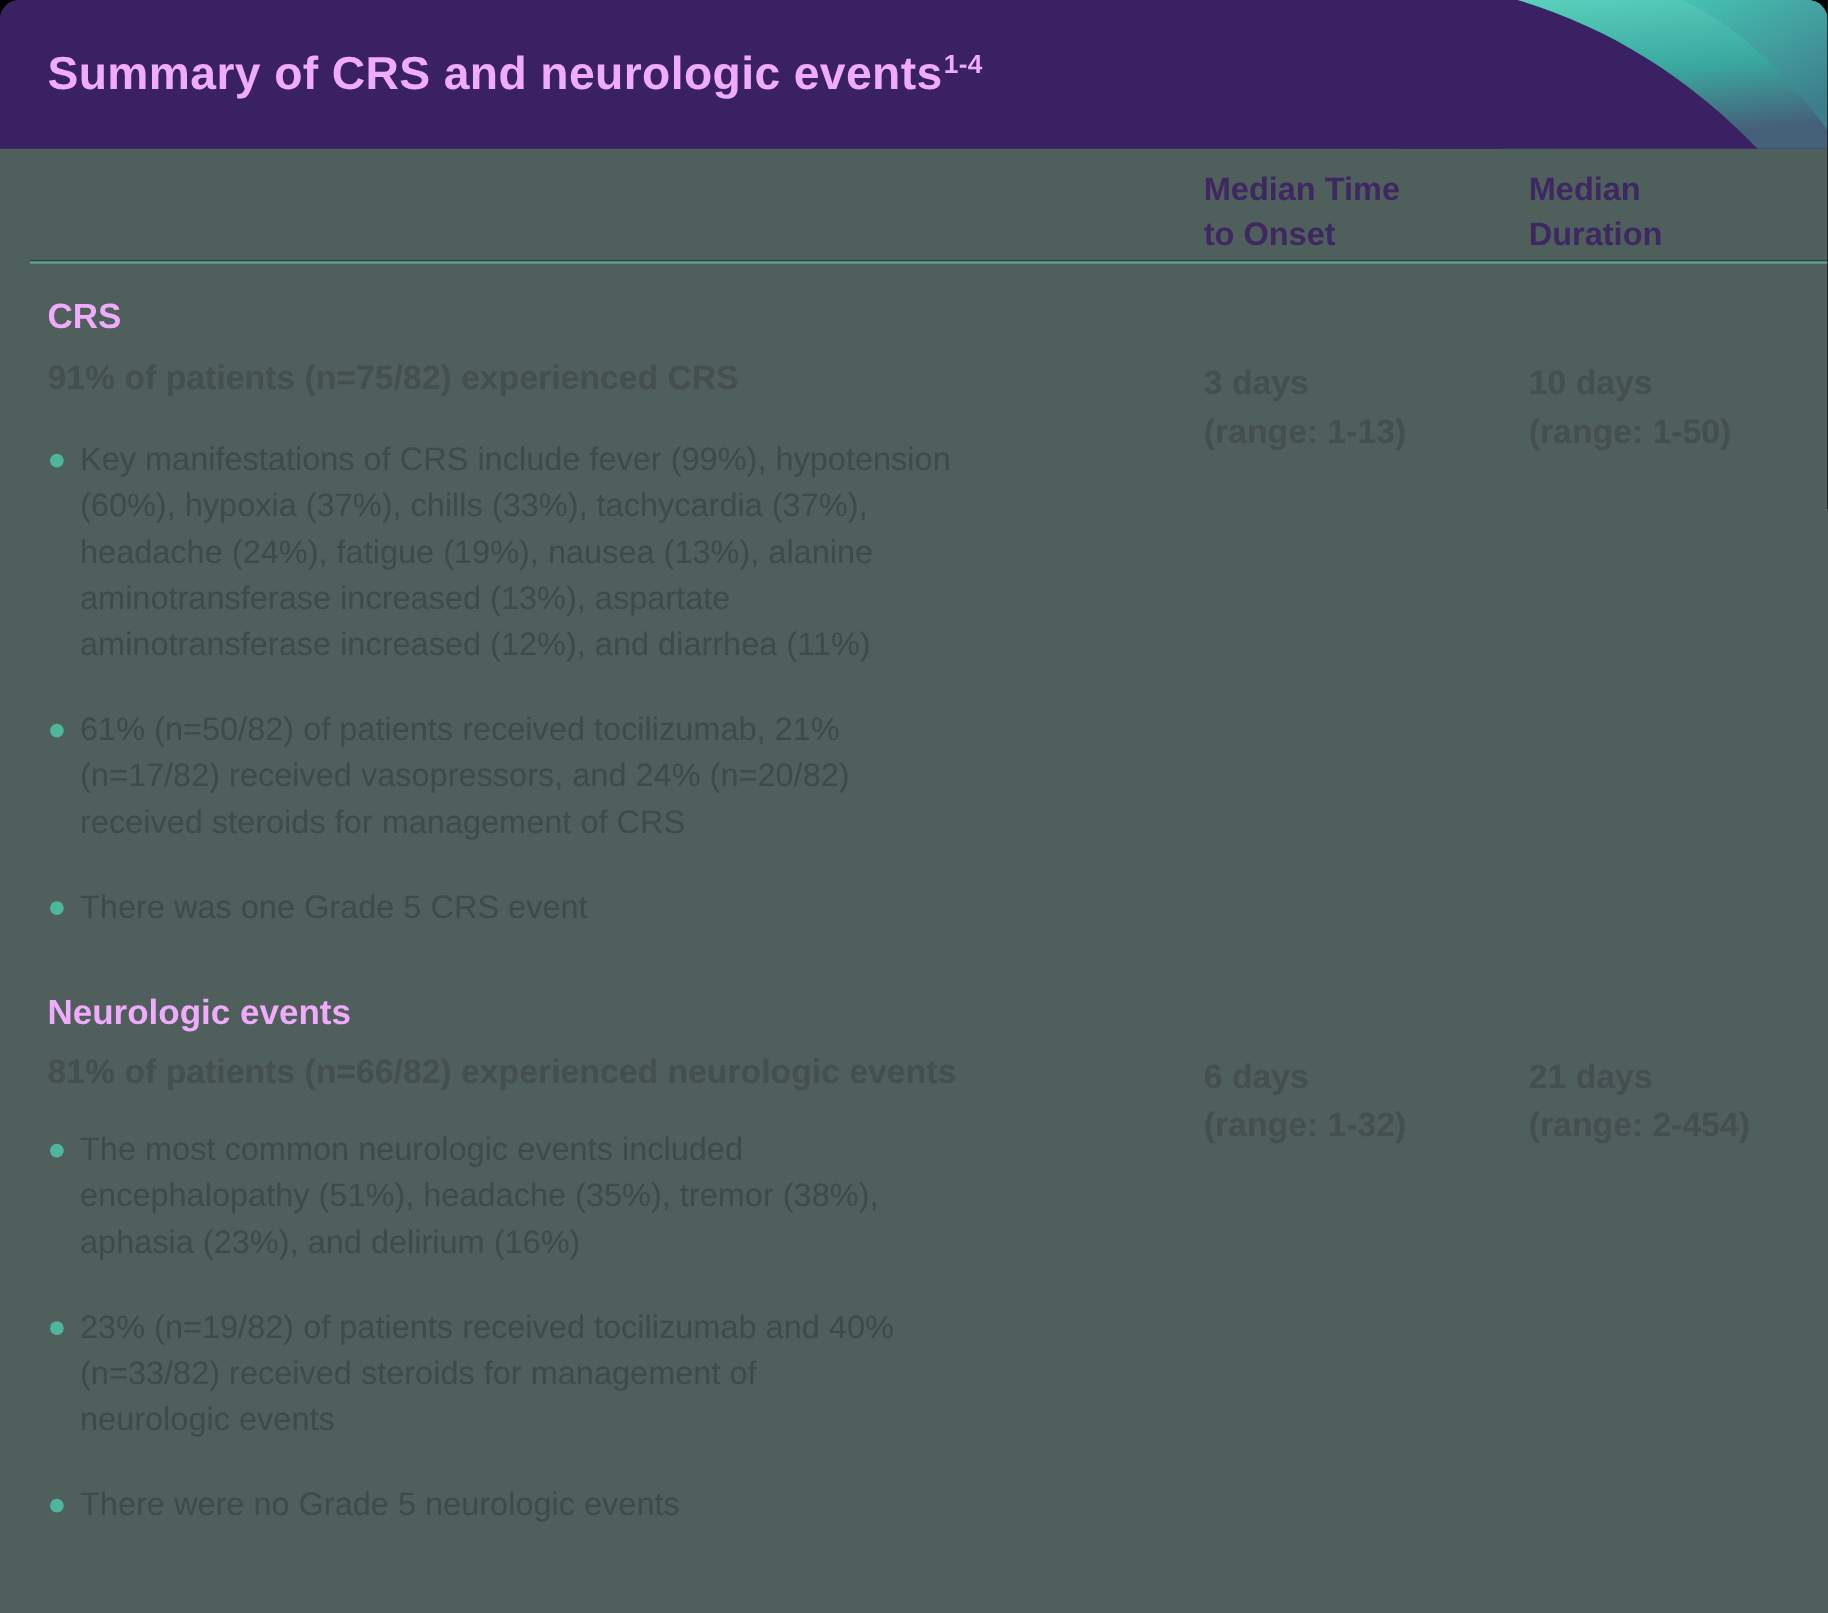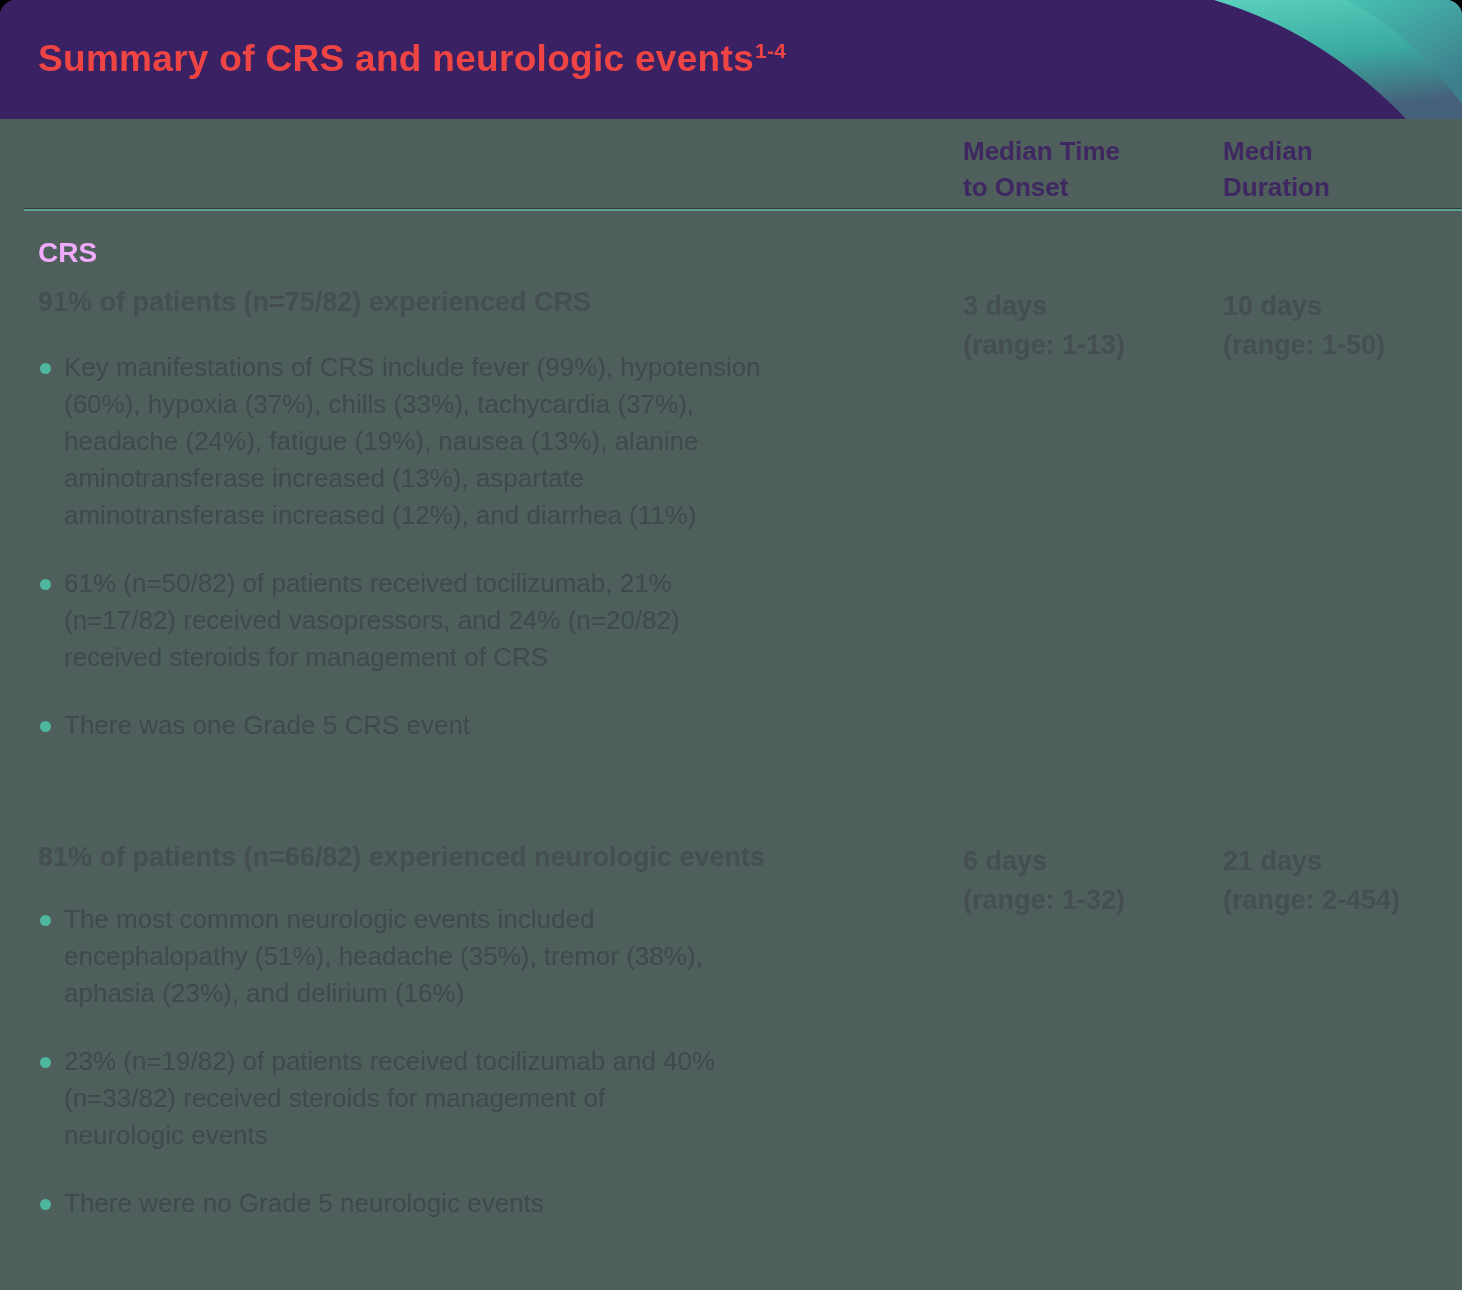--- a/index.html
+++ b/index.html
@@ -21,21 +21,21 @@
     height: 119px;
     background: #3A2164;
   }
   .swoosh {
     position: absolute; top: 0; right: 0;
     width: 345px; height: 119px;
     display: block;
   }
   .page-title {
     position: absolute; left: 38px; top: 38px;
-    font-size: 37px; font-weight: 700; color: #ef4444;
+    font-size: 37px; font-weight: 700; color: #f0abfc;
     letter-spacing: 0.3px;
     white-space: nowrap;
     z-index: 2;
   }
   .page-title .sup {
     font-size: 21px; font-weight: 700;
     position: relative; top: -13px; margin-left: 1px;
   }
   
   .colhead {
@@ -157,20 +157,21 @@
       <span class="li-text">61% (n=50/82) of patients received tocilizumab, 21%
 (n=17/82) received vasopressors, and 24% (n=20/82)
 received steroids for management of CRS</span>
     </li>
     <li>
       <span class="dot"></span>
       <span class="li-text">There was one Grade 5 CRS event</span>
     </li>
   </ul>
 
+  <div class="section-title neuro">Neurologic events</div>
   <div class="row-heading neuro">81% of patients (n=66/82) experienced neurologic events</div>
   <div class="cell c-onset r-neuro">
     <div>6 days</div>
     <div>(range: 1-32)</div>
   </div>
   <div class="cell c-duration r-neuro">
     <div>21 days</div>
     <div>(range: 2-454)</div>
   </div>
   <ul class="bullets neuro">

